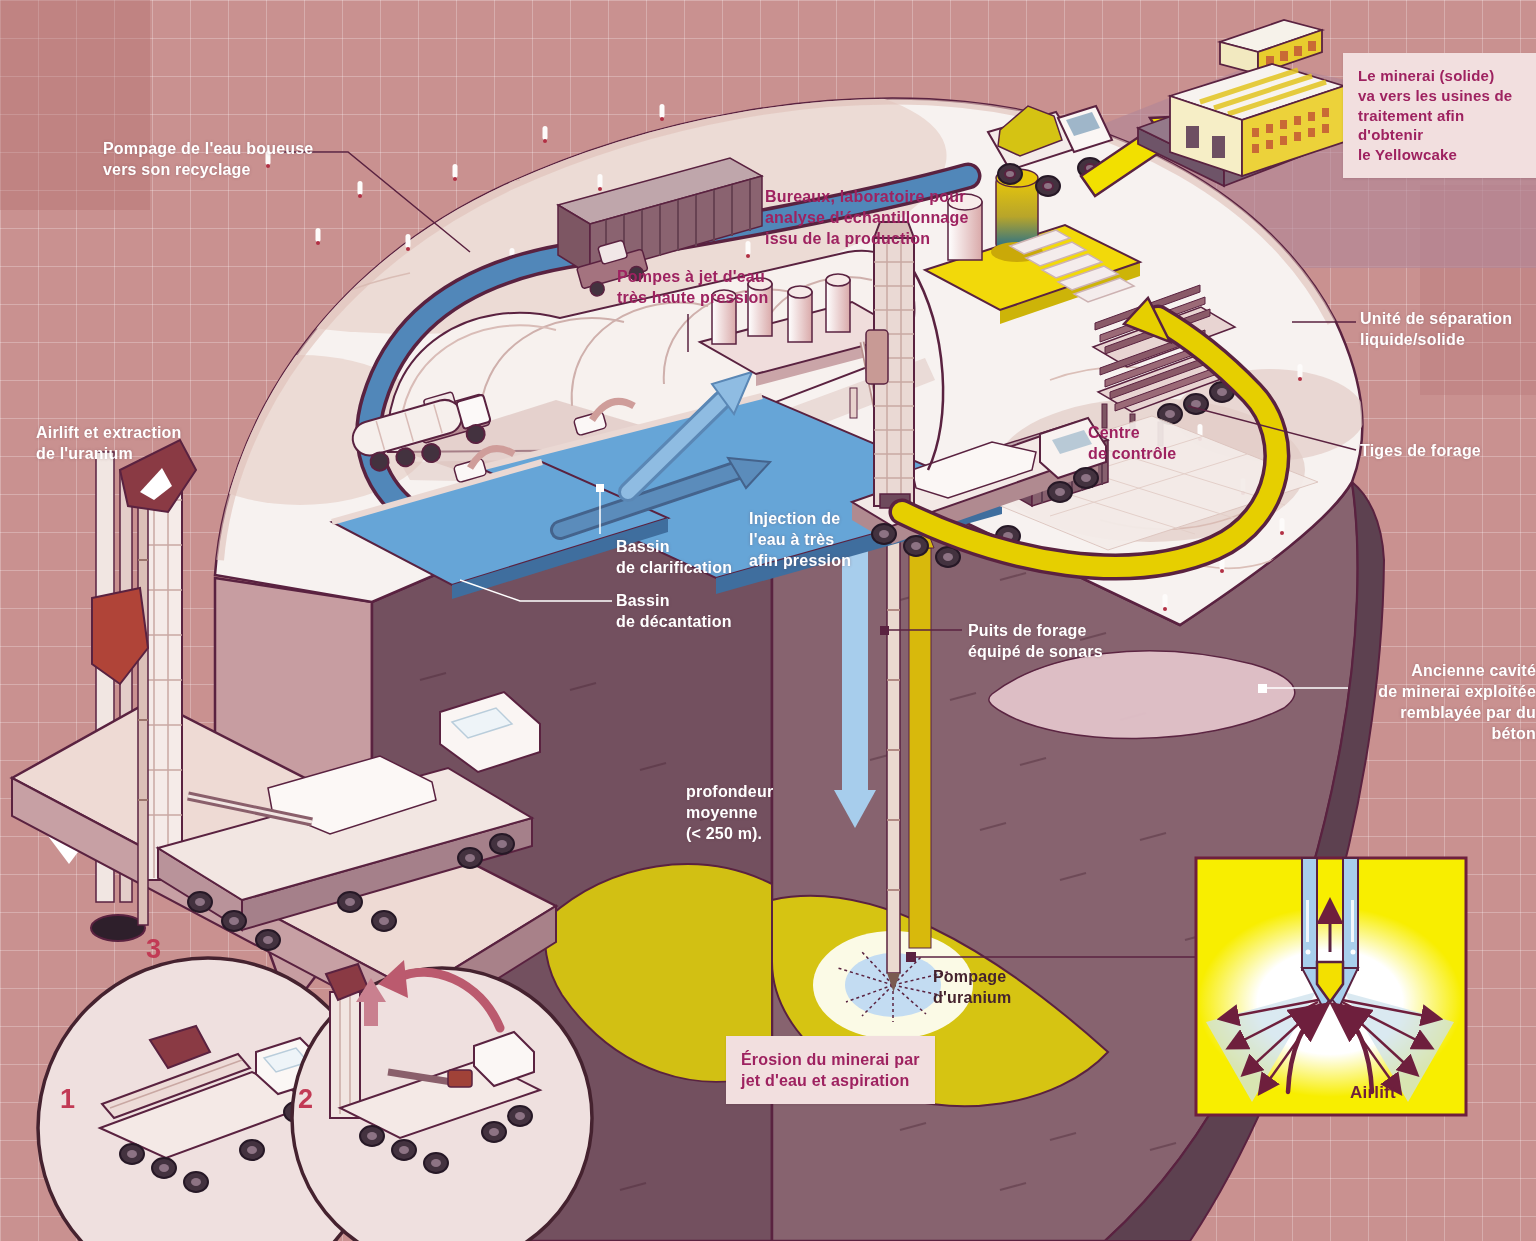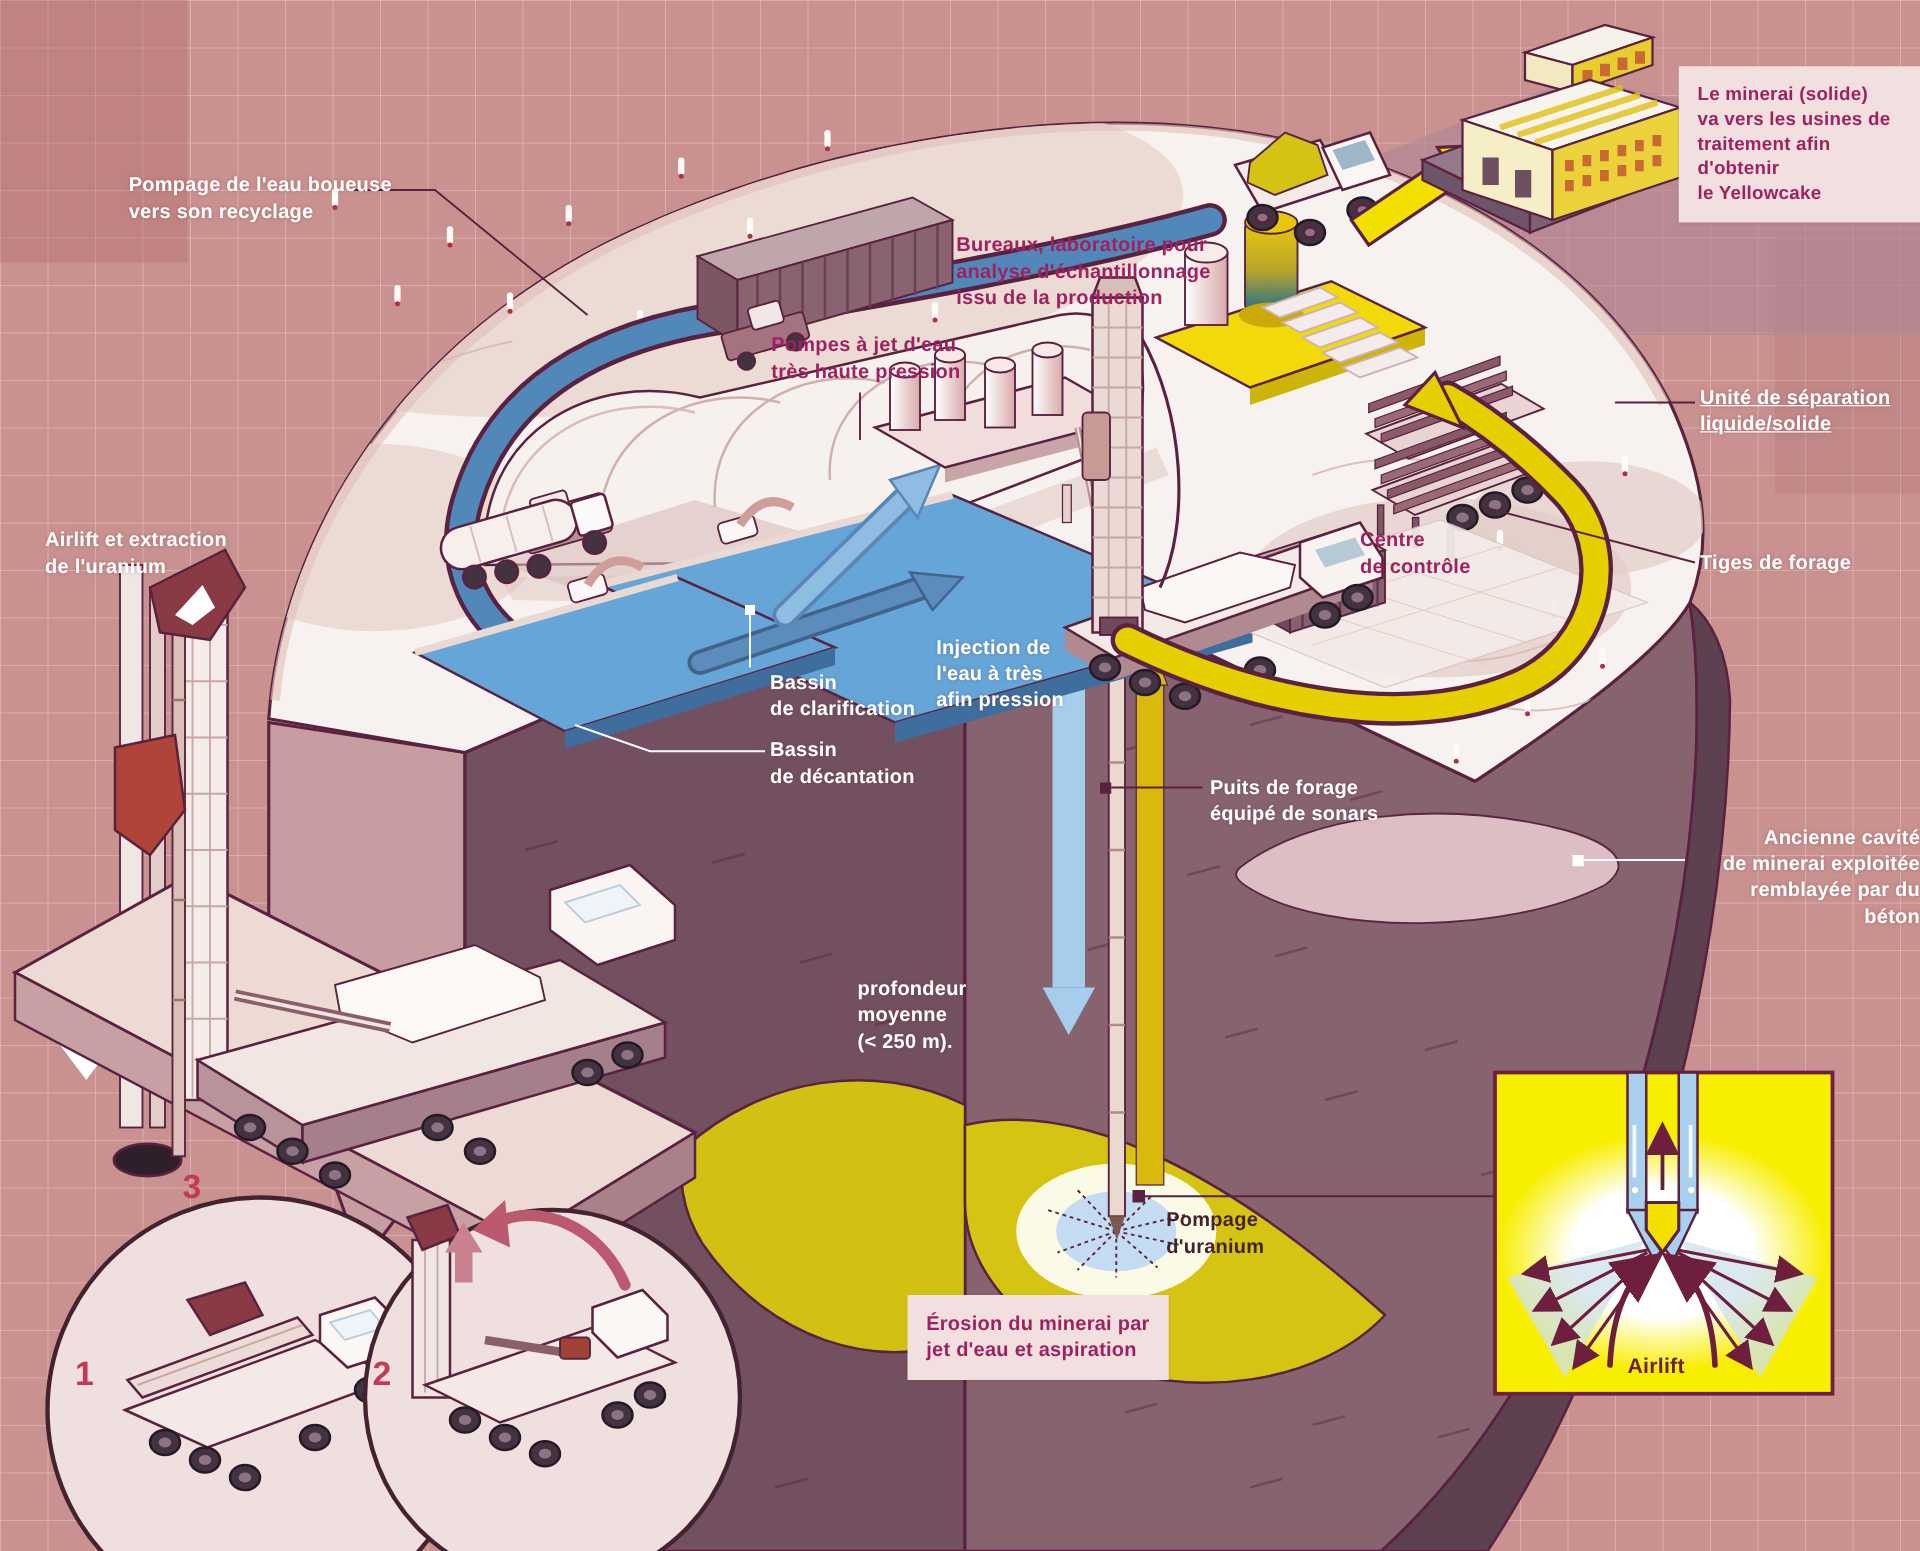--- a/index.html
+++ b/index.html
@@ -12,21 +12,21 @@
     background-size:38px 38px;
     font-family:"Liberation Sans",sans-serif;
   }
   .stage svg{position:absolute;left:0;top:0;z-index:1;}
   .label{position:absolute;z-index:3;white-space:pre-line;font-size:16px;line-height:1.32;letter-spacing:.2px;}
   .white{color:#ffffff;font-weight:600;text-shadow:0 0 3px rgba(100,55,70,.35);}
   .magenta{color:#9e2260;font-weight:700;}
   .darktxt{color:#45232e;font-weight:700;}
   .box{background:#f2dfdf;padding:13px 15px;box-shadow:0 1px 2px rgba(80,30,50,.15);}
   .num{color:#c23a55;font-weight:700;font-size:27px;line-height:1;}
-  .airlift-label{color:#6e1f3d;font-weight:700;font-size:17px;}
+  .airlift-label{color:#6e1f3d;font-weight:700;font-size:17px;margin-left:48px;}
 </style>
 </head>
 <body>
 
 <div class="stage">
 <svg width="1536" height="1241" viewBox="0 0 1536 1241">
   <defs>
     <radialGradient id="glowG" cx="50%" cy="50%" r="50%">
       <stop offset="0%" stop-color="#ffffff"></stop>
           <stop offset="55%" stop-color="#ffffff"></stop>
@@ -601,21 +601,21 @@
 <div class="label white" style="left:103px;top:138px;">Pompage de l'eau boueuse
 vers son recyclage</div>
 <div class="label magenta" style="left:617px;top:266px;">Pompes à jet d'eau
 très haute pression</div>
 <div class="label white" style="left:36px;top:422px;">Airlift et extraction
 de l'uranium</div>
 <div class="label magenta box" style="left:1343px;top:53px;width:168px;font-size:15px;">Le minerai (solide)
 va vers les usines de
 traitement afin d'obtenir
 le Yellowcake</div>
-<div class="label white" style="left:1360px;top:308px;text-decoration:underline;">Unité de séparation
+<div class="label white" style="left:1360px;top:308px;">Unité de séparation
 liquide/solide</div>
 <div class="label white" style="left:1360px;top:440px;">Tiges de forage</div>
 <div class="label magenta" style="left:1088px;top:422px;">Centre
 de contrôle</div>
 <div class="label white" style="left:749px;top:508px;">Injection de
 l'eau à très
 afin pression</div>
 <div class="label white" style="left:616px;top:536px;">Bassin
 de clarification</div>
 <div class="label white" style="left:616px;top:590px;">Bassin

